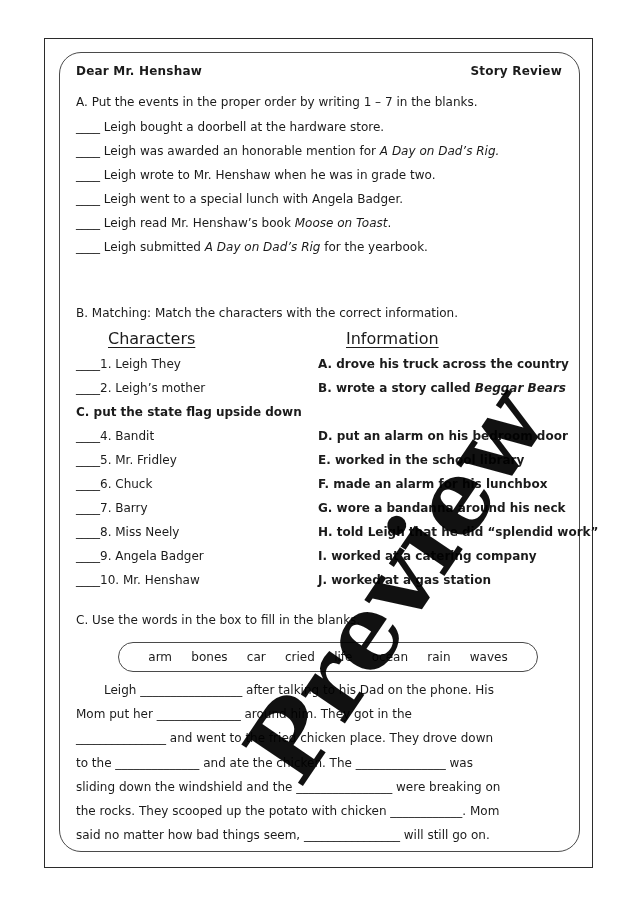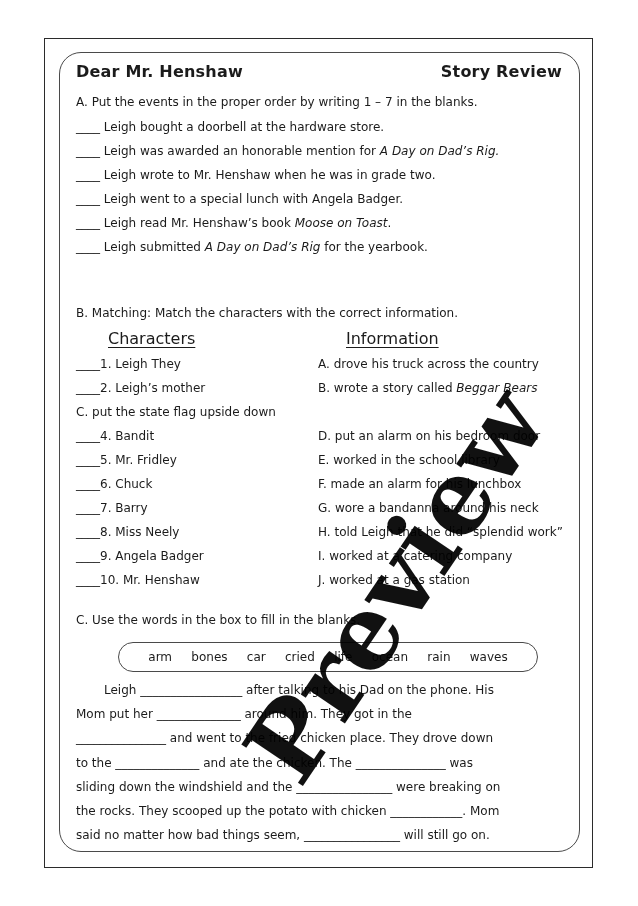--- a/index.html
+++ b/index.html
@@ -5,32 +5,32 @@
   html,body{margin:0;padding:0;background:#fff;}
   .page{position:relative;width:638px;height:906px;background:#fff;overflow:hidden;
         font-family:"DejaVu Sans","Liberation Sans",sans-serif;color:#1b1b1b;}
   .outer-frame{position:absolute;left:44px;top:38px;width:549px;height:830px;
         border:1px solid #2b2b2b;box-sizing:border-box;}
   .sheet{position:absolute;left:59px;top:52px;width:521px;height:800px;
         border:1px solid #4a4a4a;border-radius:22px;box-sizing:border-box;}
   .abs{position:absolute;left:16px;right:17px;}
   .line{height:24px;line-height:24px;font-size:12px;white-space:nowrap;}
   .hdr{top:6px;display:flex;justify-content:space-between;align-items:center;height:24px;}
-  .hdr span{font-size:16px;font-weight:bold;letter-spacing:.2px;}
+  .hdr span{font-size:12px;font-weight:bold;letter-spacing:.2px;}
   .a-instr{top:37px;}
   .a-list{top:62px;}
   .b-instr{top:248px;}
   .b-head{top:274px;display:flex;}
   .b-head .hl{width:242px;flex-shrink:0;padding-left:32px;box-sizing:border-box;}
   .b-head .hr{padding-left:28px;}
   .b-head span{font-size:16px;line-height:24px;text-decoration:underline;text-underline-offset:3px;}
   .b-rows{top:299px;}
   .b-row{display:flex;}
   .b-row .bl{width:242px;flex-shrink:0;}
-  .b-row .br{flex:1;}
+  .b-row .br{flex:1;font-weight:bold;}
   .c-instr{top:555px;}
   .word-box{position:absolute;left:58px;top:589px;width:420px;height:30px;
         border:1px solid #4a4a4a;border-radius:15px;box-sizing:border-box;
         display:flex;align-items:center;justify-content:space-evenly;padding:0 10px;}
   .word-box span{font-size:12px;text-align:right;}
   .para{top:625px;}
   .para .line{line-height:24.2px;height:24.2px;}
   .para .indent{text-indent:28px;}
   i{font-style:italic;}
   .watermark{position:absolute;left:395px;top:585px;z-index:5;

